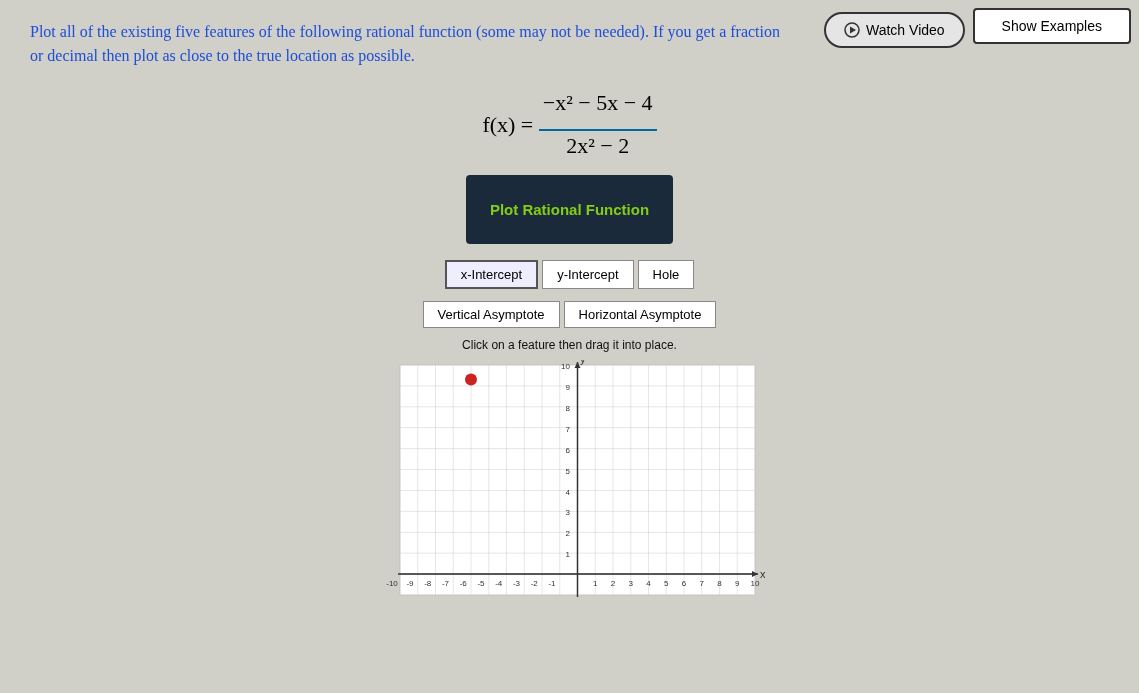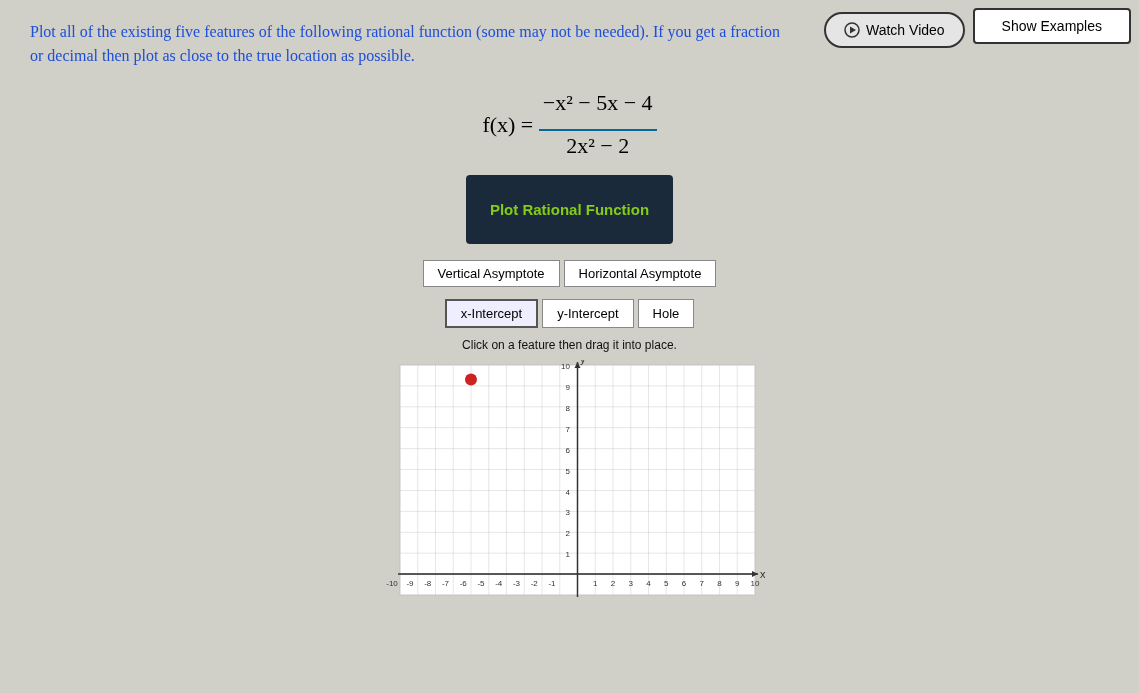--- a/index.html
+++ b/index.html
@@ -187,28 +187,28 @@
     <span class="fx-label">f(x) =</span>
     <span class="fraction">
       <span class="numerator">−x² − 5x − 4</span>
       <span class="denominator">2x² − 2</span>
     </span>
   </div>
 
   <button class="plot-btn">Plot Rational Function</button>
 
   <div class="feature-tabs">
-    <button class="feature-tab">Vertical Asymptote</button>
-    <button class="feature-tab">Horizontal Asymptote</button>
-  </div>
-
-  <div class="feature-tabs">
     <button class="feature-tab selected">x-Intercept</button>
     <button class="feature-tab">y-Intercept</button>
     <button class="feature-tab">Hole</button>
+  </div>
+
+  <div class="feature-tabs">
+    <button class="feature-tab">Vertical Asymptote</button>
+    <button class="feature-tab">Horizontal Asymptote</button>
   </div>
 
   <div class="click-instruction">Click on a feature then drag it into place.</div>
 
   <div class="graph-area">
     <div class="graph-container">
       <svg class="graph-svg" viewBox="0 0 400 260" xmlns="http://www.w3.org/2000/svg">
 
         <rect x="30" y="5" width="355" height="230" fill="white" stroke="#aaa" stroke-width="0.5"></rect>
 

